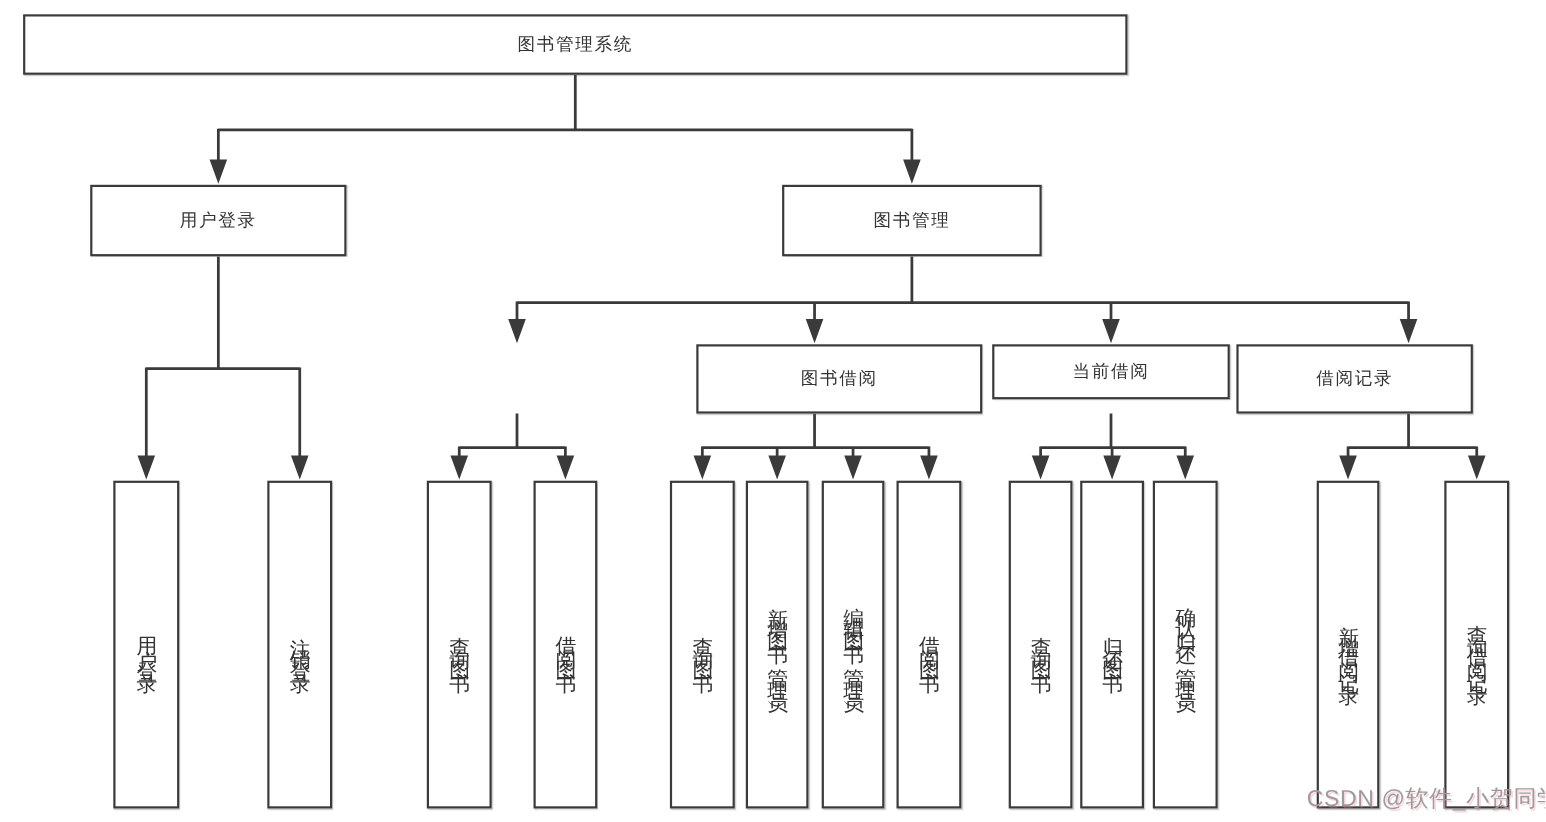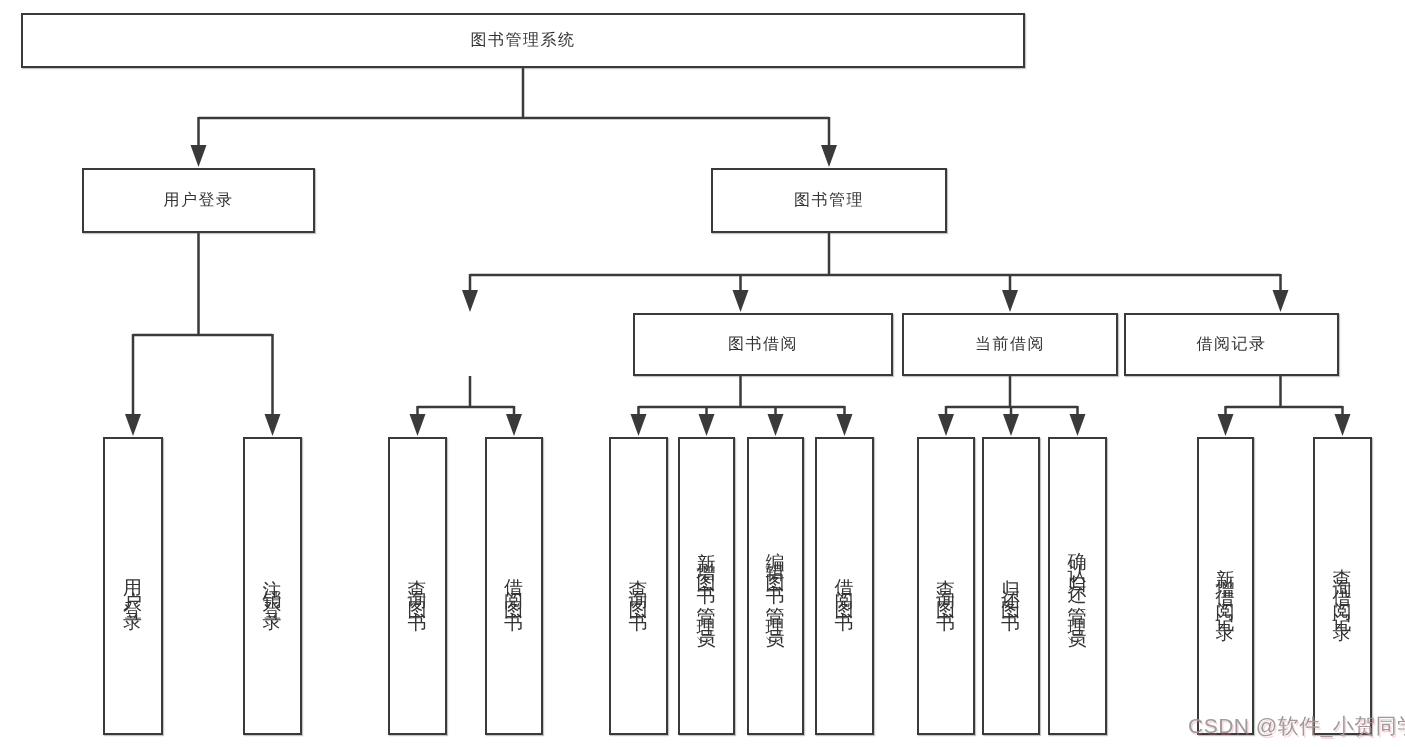--- a/index.html
+++ b/index.html
@@ -50,21 +50,21 @@
       M938 414 H954 L946 436 Z  M1003 414 H1019 L1011 436 Z  M1069.5 414 H1085.5 L1077.5 436 Z
       M1217.5 414 H1233.5 L1225.5 436 Z  M1334.5 414 H1350.5 L1342.5 436 Z"></path>
   </svg>
 
   <div class="box h" style="left:21px;top:13px;width:1004px;height:55px">图书管理系统</div>
 
   <div class="box h" style="left:82px;top:168px;width:233px;height:65px">用户登录</div>
   <div class="box h" style="left:711px;top:168px;width:236px;height:65px">图书管理</div>
 
   <div class="box h" style="left:633px;top:313px;width:260px;height:63px">图书借阅</div>
-  <div class="box h" style="left:902px;top:313px;width:216px;height:63px">当前借阅</div>
+  <div class="box h" style="left:902px;top:313px;width:216px;height:50px">当前借阅</div>
   <div class="box h" style="left:1124px;top:313px;width:215px;height:63px">借阅记录</div>
 
   <div class="box v" style="left:103px;top:437px;width:60px;height:298px">用户登录</div>
   <div class="box v" style="left:243px;top:437px;width:59px;height:298px">注销登录</div>
 
   <div class="box v" style="left:388px;top:437px;width:59px;height:298px">查询图书</div>
   <div class="box v" style="left:485px;top:437px;width:58px;height:298px">借阅图书</div>
 
   <div class="box v" style="left:609px;top:437px;width:59px;height:298px">查询图书</div>
   <div class="box v" style="left:678px;top:437px;width:57px;height:298px">新增图书（管理员）</div>

